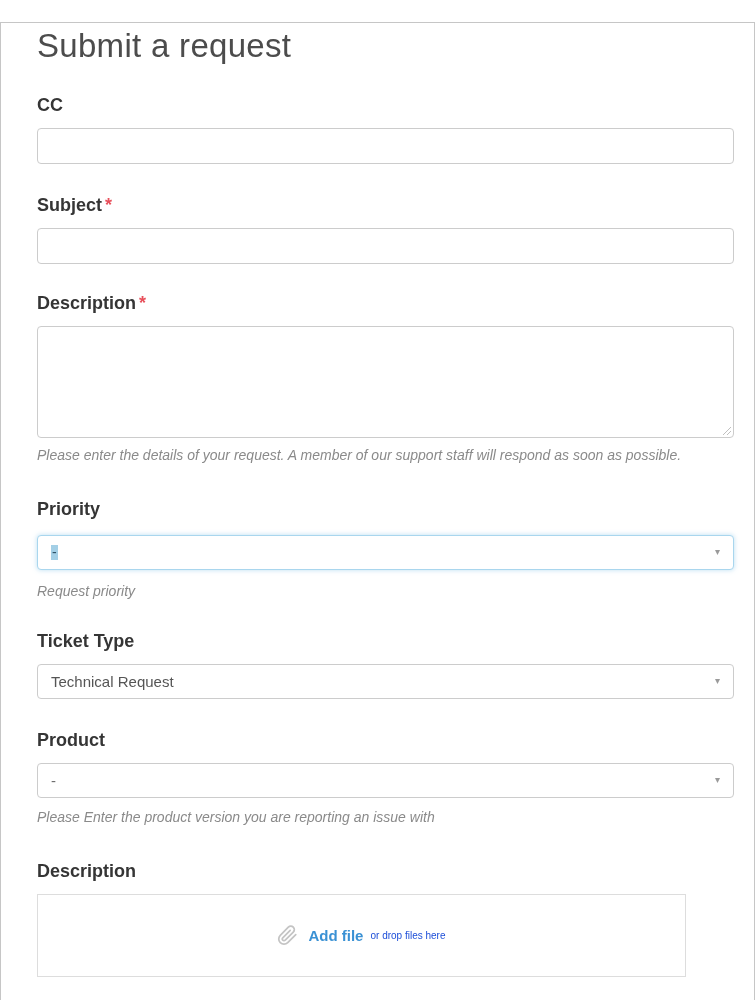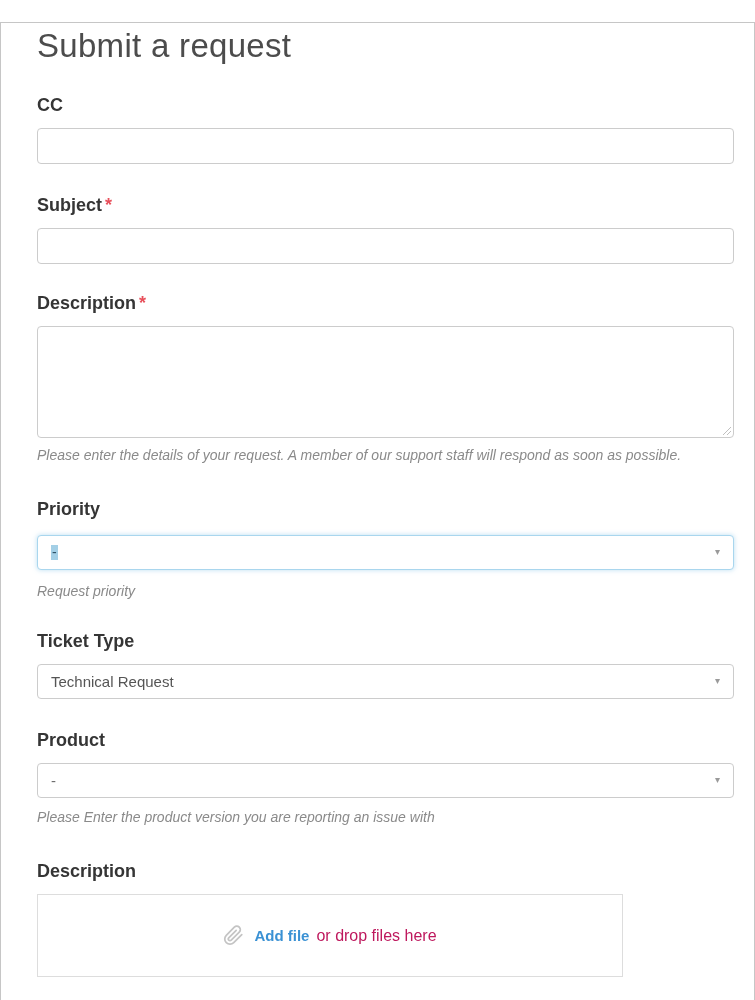--- a/index.html
+++ b/index.html
@@ -106,39 +106,39 @@
     padding: 0 1px;
   }
   .select-value.dim { color: #6f6f6f; }
   .chevron {
     color: #9a9a9a;
     font-size: 10px;
     line-height: 1;
     flex: 0 0 auto;
   }
   .dropzone {
-    width: 586px;
+    width: 649px;
     height: 83px;
     border: 1px solid #dddddd;
     background: #fff;
     display: flex;
     align-items: center;
     justify-content: center;
     gap: 7px;
     cursor: pointer;
   }
   .dz-addfile {
     color: #3a91d4;
     font-weight: 700;
     font-size: 15px;
     text-decoration: none;
   }
   .dz-hint {
-    color: #be185d;
-    font-size: 16px;
+    color: #1d4ed8;
+    font-size: 10px;
   }
   .paperclip { flex: 0 0 auto; margin-right: 3px; }
   .submit-btn {
     display: inline-block;
     background: #2dac71;
     color: #ffffff;
     border: none;
     border-radius: 4px;
     font-family: "Liberation Sans", "DejaVu Sans", sans-serif;
     font-size: 12px;

